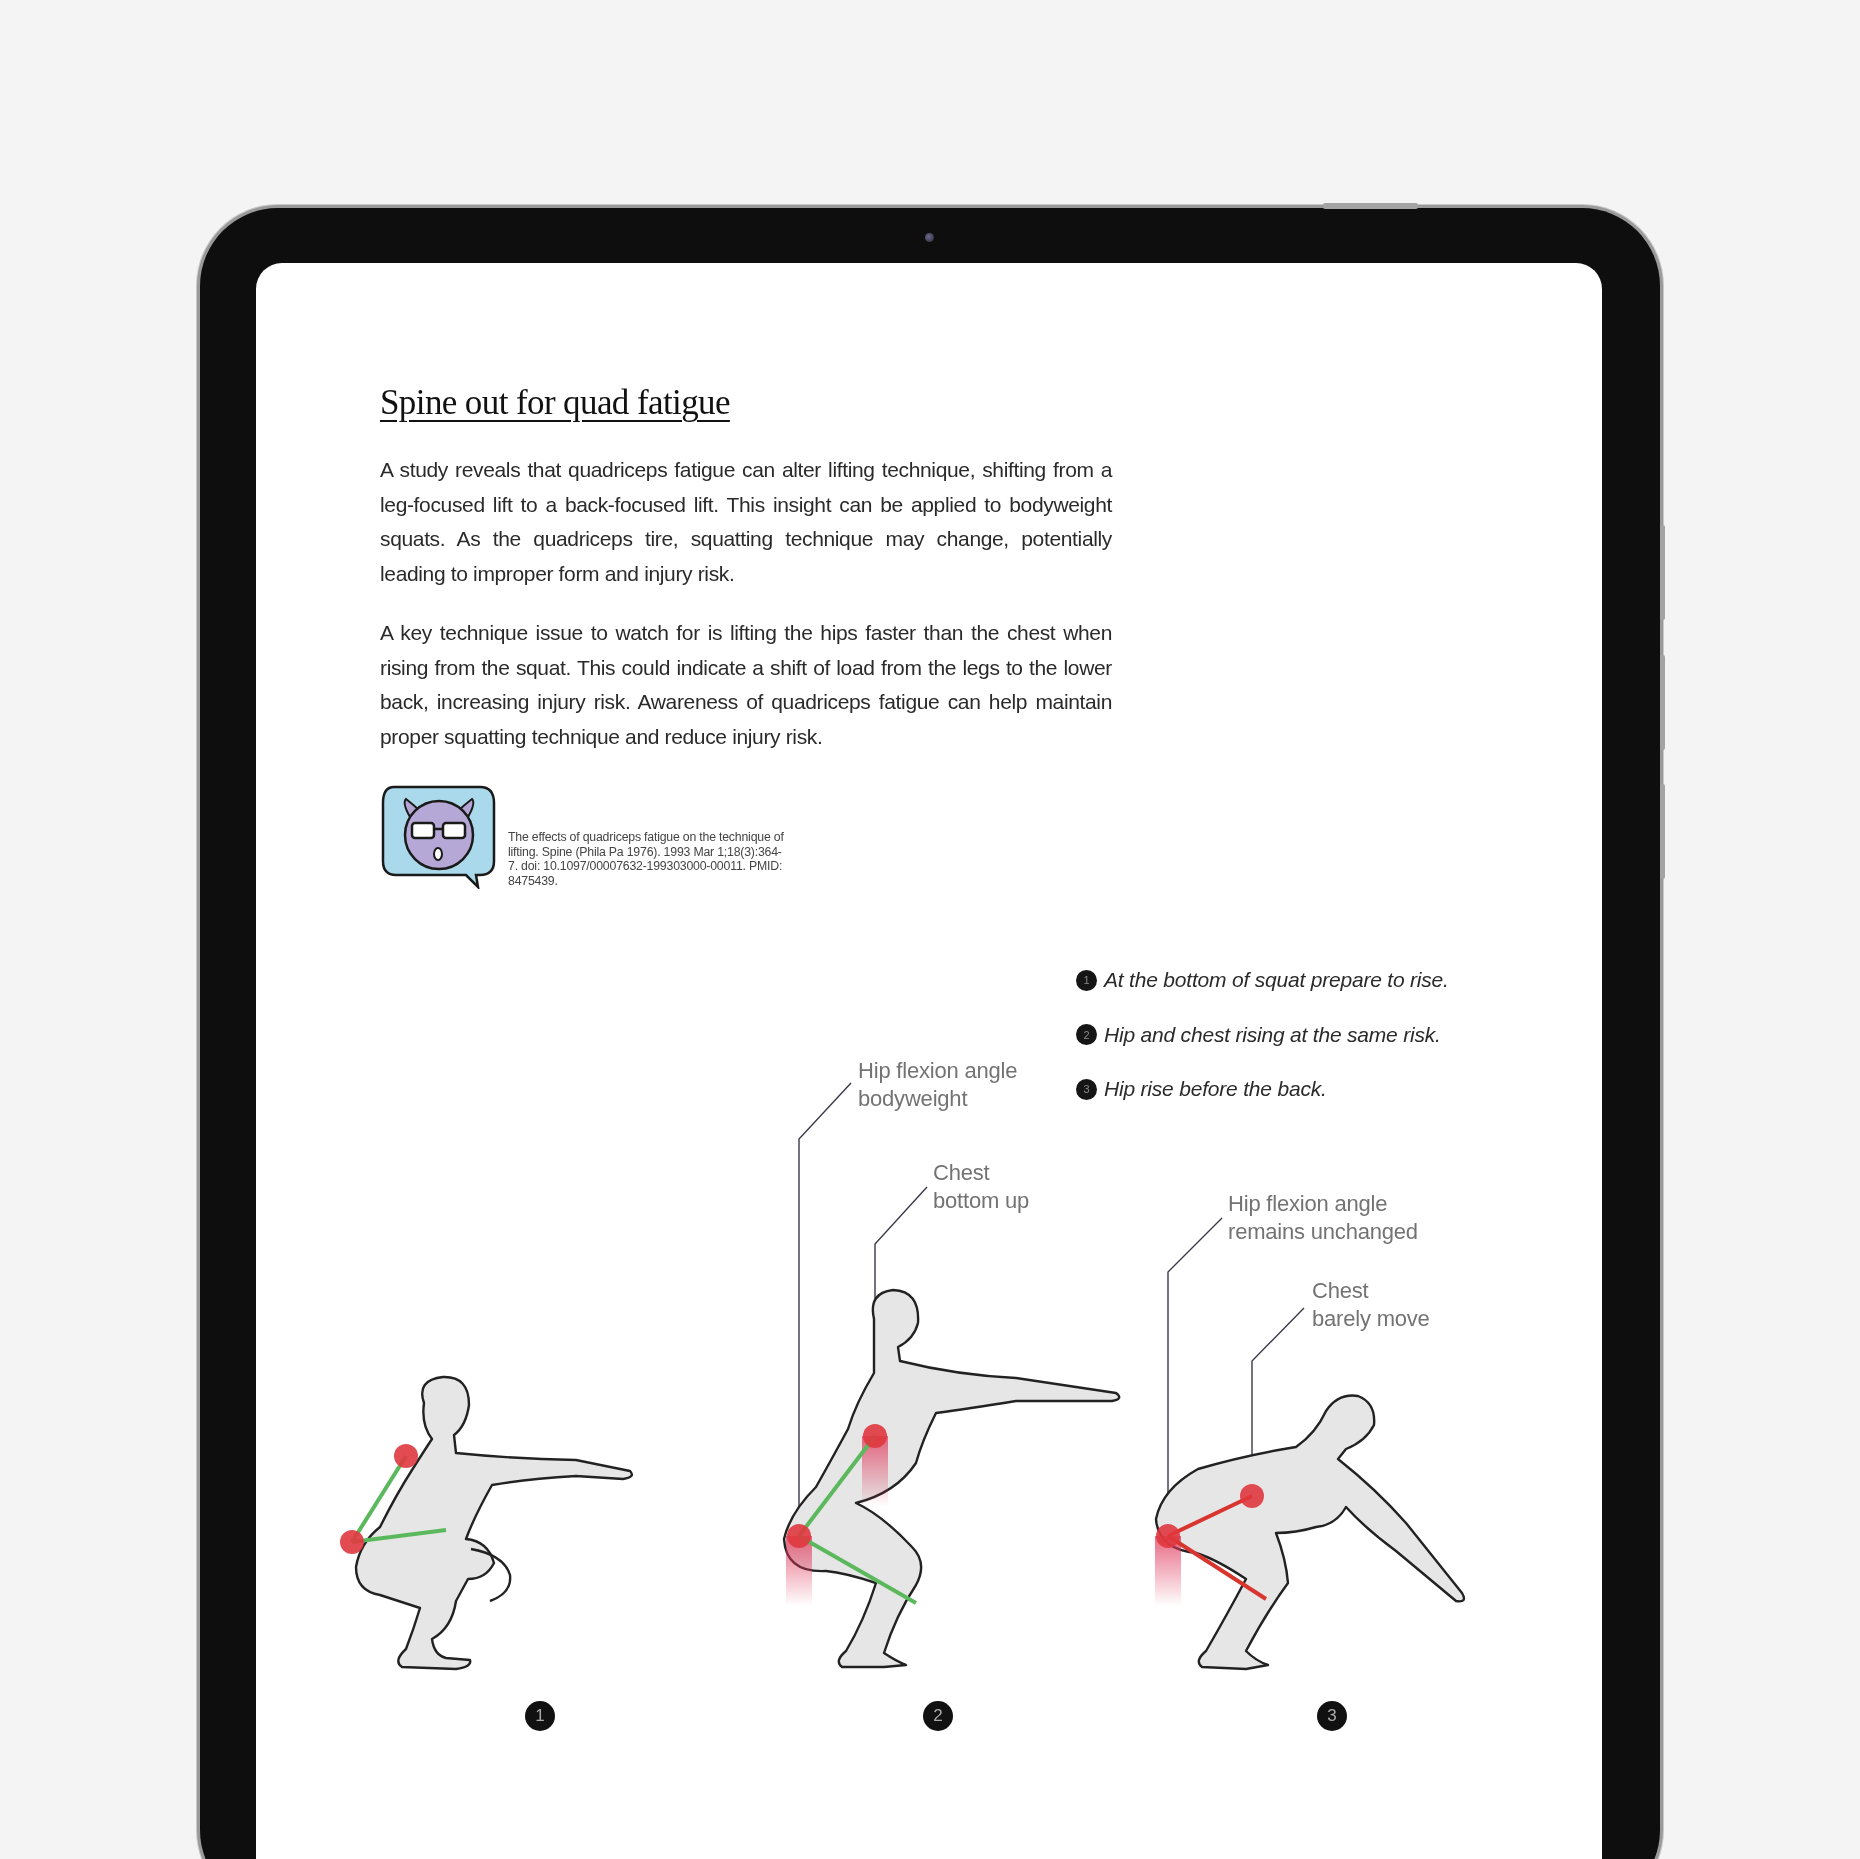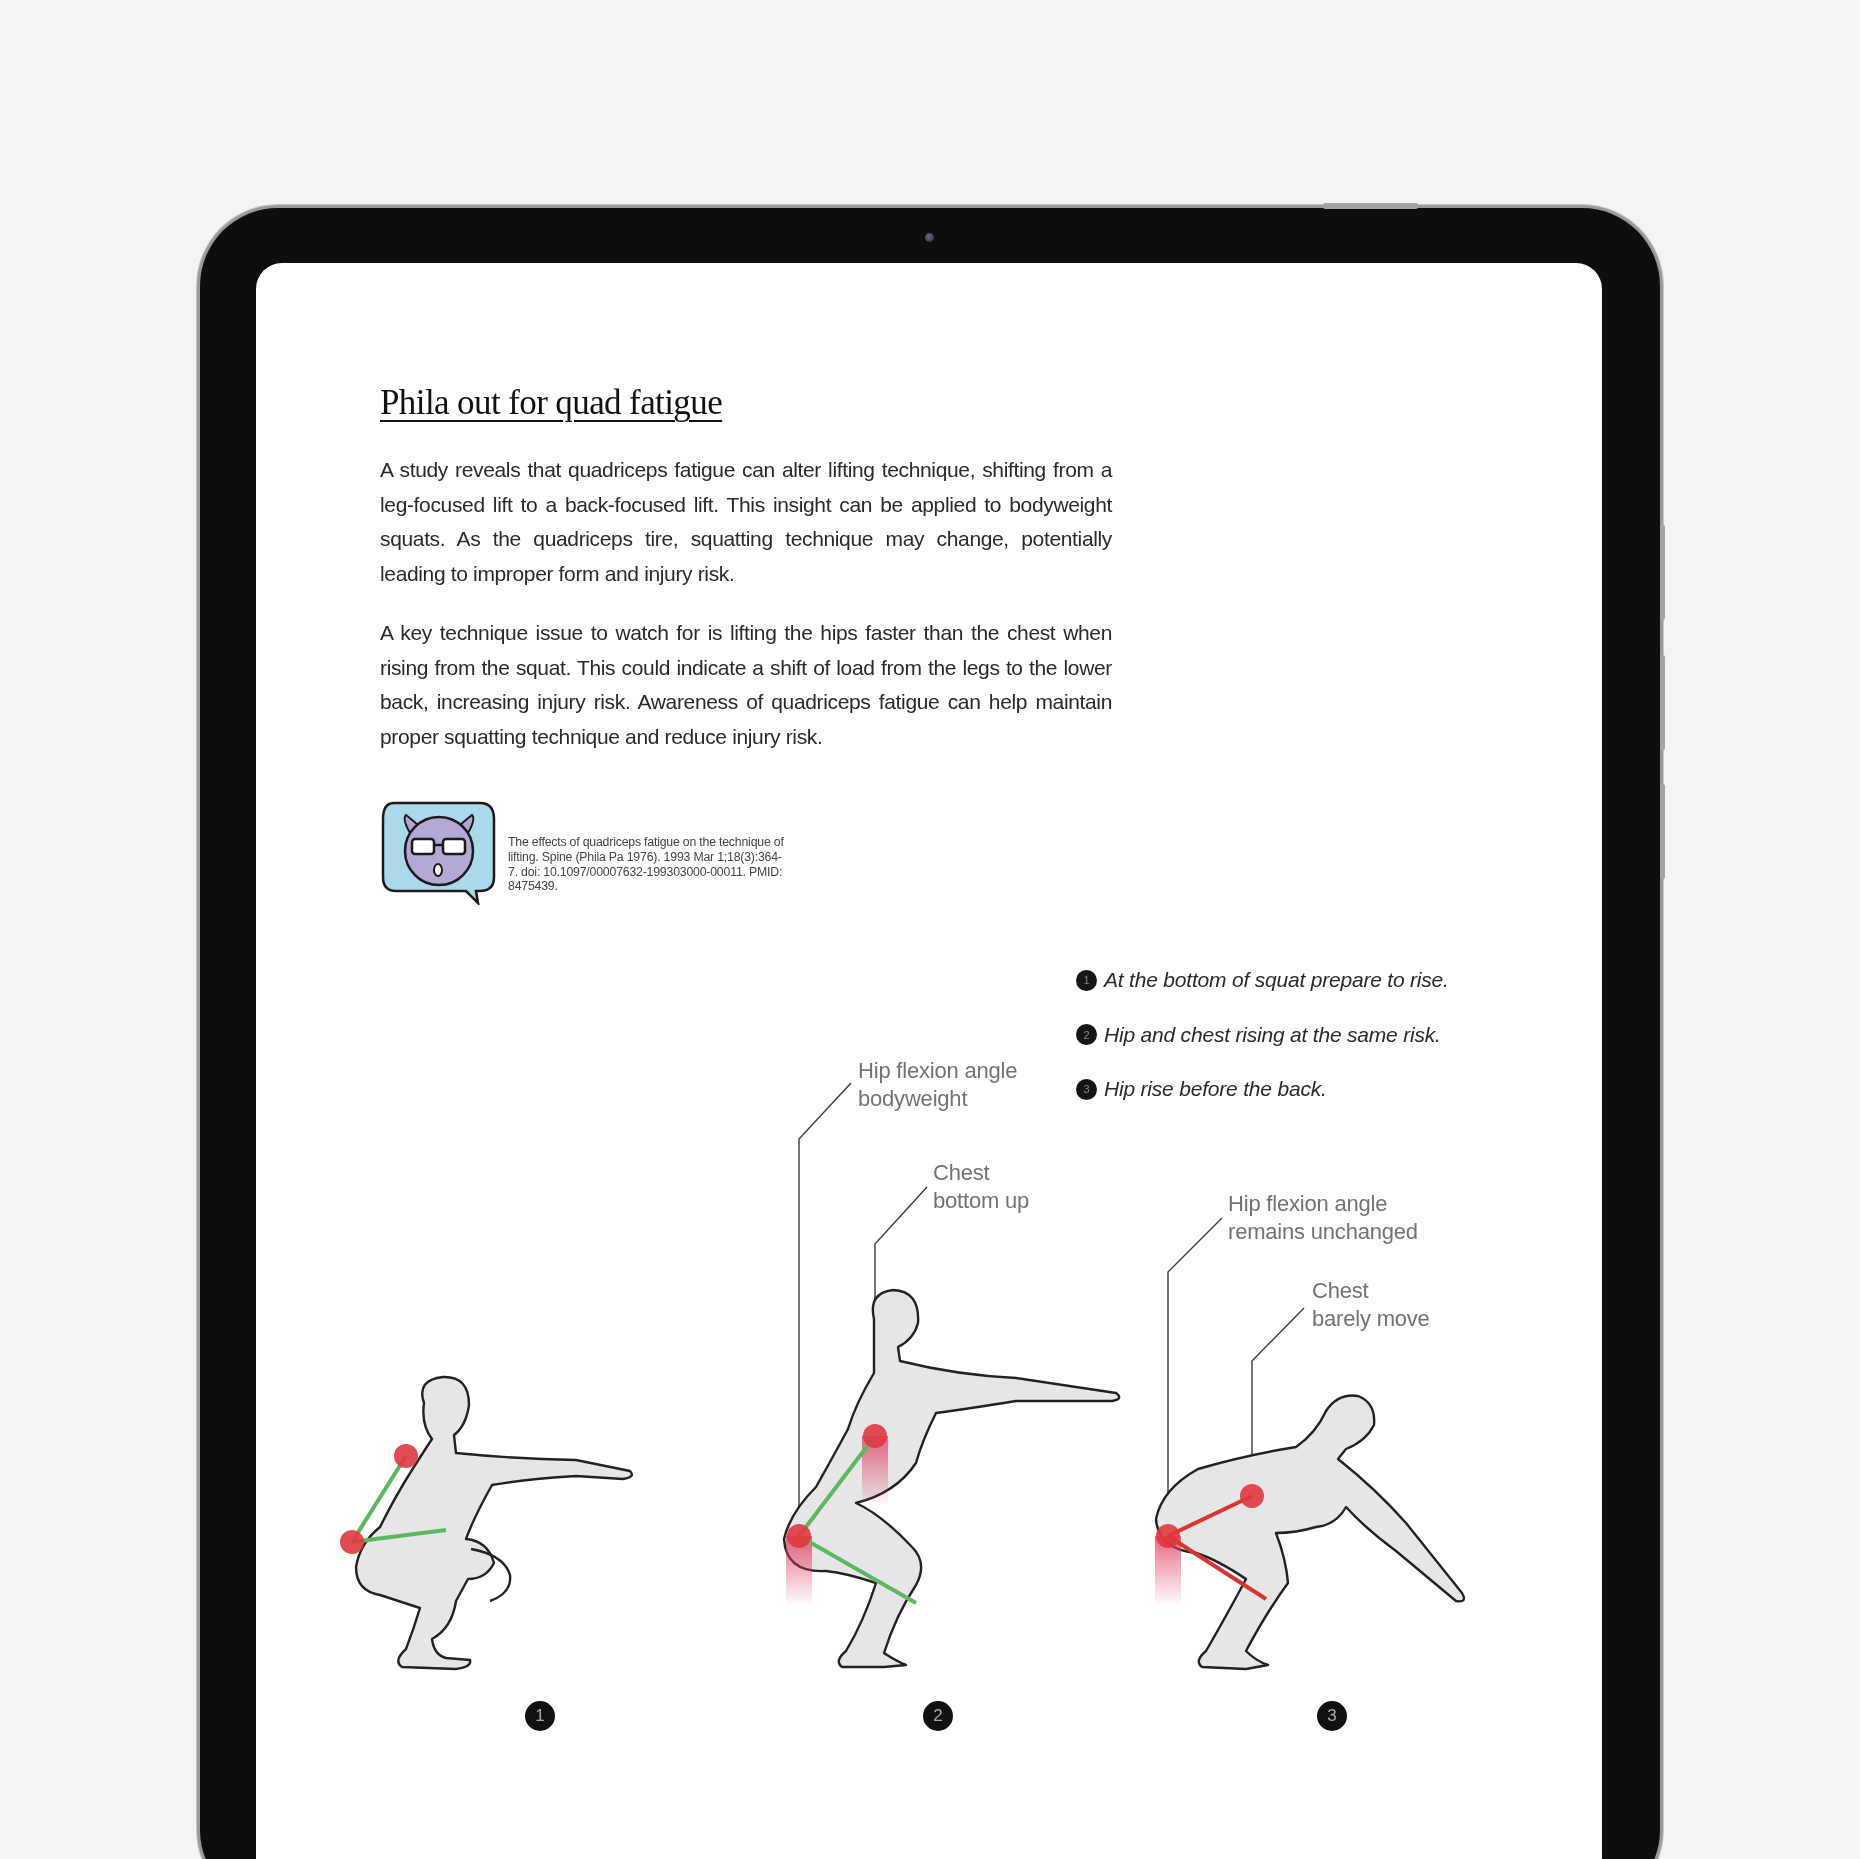--- a/index.html
+++ b/index.html
@@ -29,21 +29,21 @@
     font-size:35px; color:#111; letter-spacing:-0.6px;
     text-decoration:underline; text-decoration-thickness:2px; text-underline-offset:6px;
   }
   .para {
     position:absolute; left:124px; width:732px; margin:0;
     font-size:21px; line-height:34.5px; color:#2a2a2a; text-align:justify;
     letter-spacing:-0.35px;
   }
   .para.p1 { top:190px; }
   .para.p2 { top:353px; }
-  .citation { position:absolute; left:124px; top:536px; display:flex; align-items:center; }
+  .citation { position:absolute; left:124px; top:520px; display:flex; align-items:flex-end; }
   .mascot { width:118px; height:106px; }
   .cite-text {
     margin-left:10px; margin-top:25px; width:280px;
     font-size:12.3px; line-height:14.8px; color:#444; letter-spacing:-0.2px;
   }
   .legend { position:absolute; left:820px; top:690px; }
   .legend-item { display:flex; align-items:center; height:54.5px; }
   .num-dot {
     width:21px; height:21px; border-radius:50%; background:#151515; color:#888;
     font-size:11px; display:flex; align-items:center; justify-content:center; margin-right:7px;
@@ -64,21 +64,21 @@
 <div class="device"></div>
 <div class="side-btn" style="left:1323px;top:203px;width:95px;height:6px;"></div>
 <div class="side-btn" style="left:1660px;top:525px;width:5px;height:95px;"></div>
 <div class="side-btn" style="left:1660px;top:655px;width:5px;height:95px;"></div>
 <div class="side-btn" style="left:1660px;top:784px;width:5px;height:95px;"></div>
 <div class="camera"></div>
 
 <div class="screen">
   <div class="page">
 
-    <h1 class="title">Phila out for quad fatigue</h1>
+    <h1 class="title">Spine out for quad fatigue</h1>
     <p class="para p1">A study reveals that quadriceps fatigue can alter lifting technique, shifting from a leg-focused lift to a back-focused lift. This insight can be applied to bodyweight squats. As the quadriceps tire, squatting technique may change, potentially leading to improper form and injury risk.</p>
     <p class="para p2">A key technique issue to watch for is lifting the hips faster than the chest when rising from the squat. This could indicate a shift of load from the legs to the lower back, increasing injury risk. Awareness of quadriceps fatigue can help maintain proper squatting technique and reduce injury risk.</p>
 
     <div class="citation">
       <svg class="mascot" viewBox="0 0 118 106">
         <path d="M14 4 H100 Q114 4 114 20 V78 Q114 92 100 92 H96 L98 104 L86 92 H16 Q3 92 3 78 V20 Q3 4 14 4 Z" fill="#a9d9ea" stroke="#1a1a1a" stroke-width="2.5"></path>
         <path d="M30 34 Q22 20 26 16 Q34 22 42 30" fill="#b4a6d4" stroke="#1a1a1a" stroke-width="2"></path>
         <path d="M88 34 Q96 20 92 16 Q84 22 76 30" fill="#b4a6d4" stroke="#1a1a1a" stroke-width="2"></path>
         <circle cx="59" cy="52" r="34" fill="#b6a8d6" stroke="#1a1a1a" stroke-width="2.5"></circle>
         <rect x="32" y="40" width="22" height="15" rx="3" fill="#fff" stroke="#1a1a1a" stroke-width="2.5"></rect>

